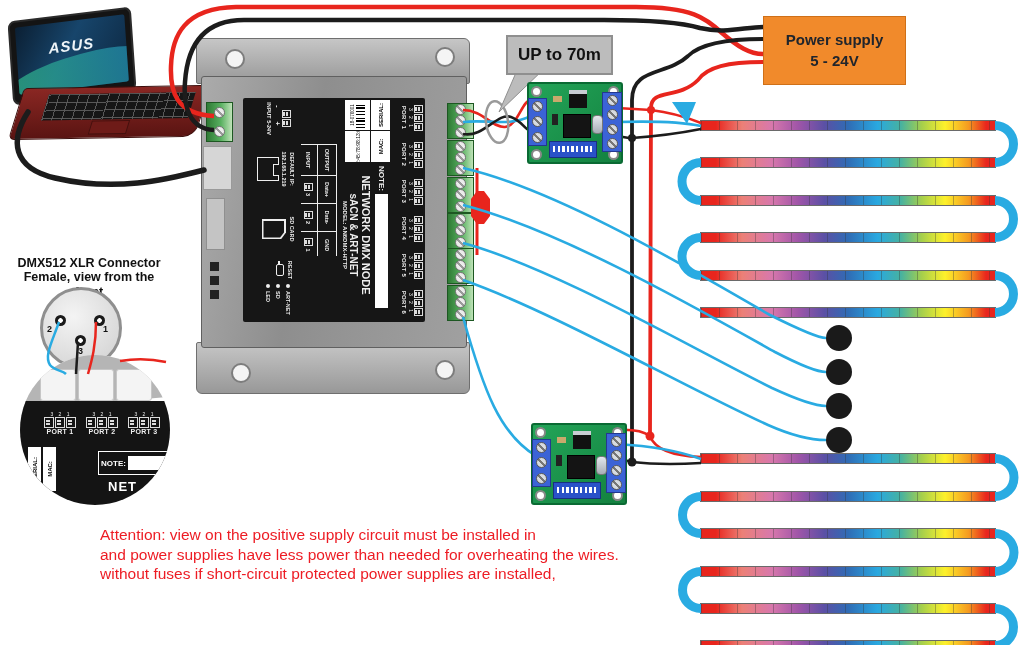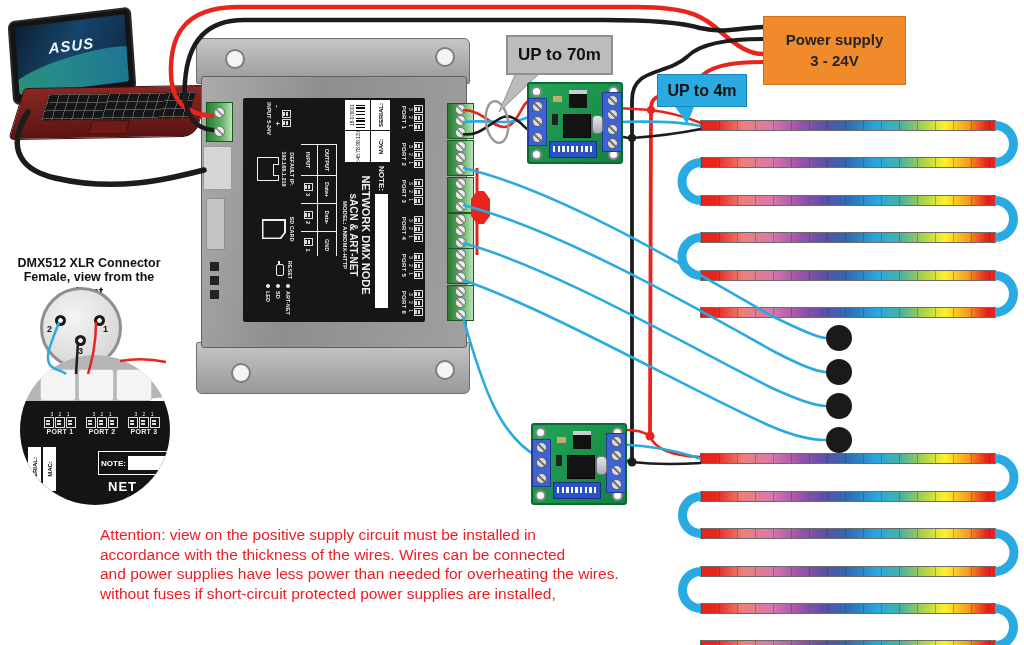--- a/index.html
+++ b/index.html
@@ -165,21 +165,21 @@
       <div class="lt-logo">ASUS</div>
     </div>
     <div class="lt-base">
       <div class="lt-keys"></div>
       <div class="lt-pad"></div>
     </div>
   </div>
 
   <div class="abs psu">
     <div>Power supply</div>
-    <div>3 - 24V</div>
+    <div>5 - 24V</div>
   </div>
 
   <div class="abs strip" style="top:120px"></div>
   <div class="abs strip" style="top:157px"></div>
   <div class="abs strip" style="top:195px"></div>
   <div class="abs strip" style="top:232px"></div>
   <div class="abs strip" style="top:270px"></div>
   <div class="abs strip" style="top:307px"></div>
 
   <div class="abs strip" style="top:453px"></div>
@@ -551,22 +551,20 @@
     </div>
     <div class="mic"></div>
     <div class="mxtal"></div>
     <div class="mvreg"></div>
     <div class="mcmp1"></div>
     <div class="mcmp2"></div>
     <div class="mdip"></div>
   </div>
 
   <div class="abs bubble50">UP to 70m</div>
-  <div class="abs bubble4">UP to 4m</div>
 
   <div class="abs attention">
     <div>Attention: view on the positive supply circuit must be installed in</div>
-    <div>accordance with the thickness of the wires. Wires can be connected</div>
     <div>and power supplies have less power than needed for overheating the wires.</div>
     <div>without fuses if short-circuit protected power supplies are installed,</div>
   </div>
 
 </div>
 
 </body></html>

